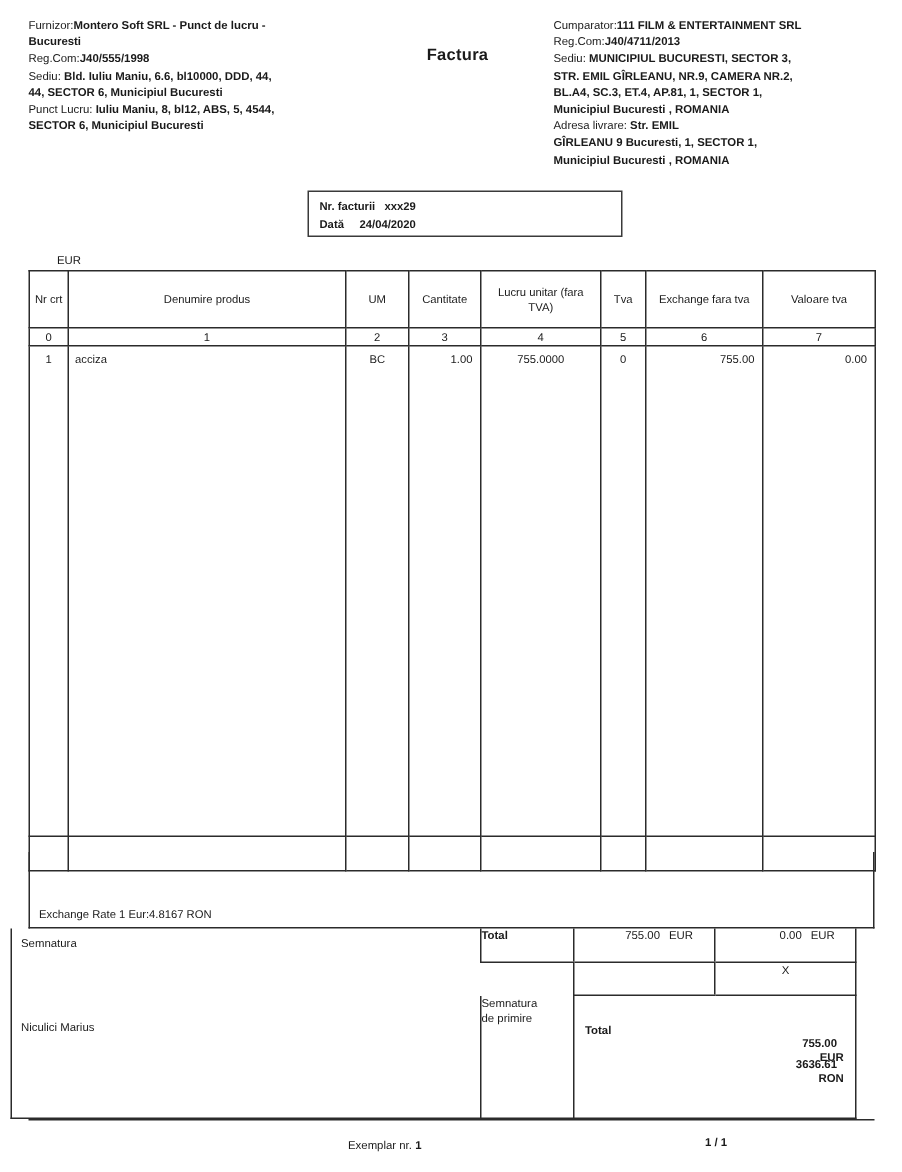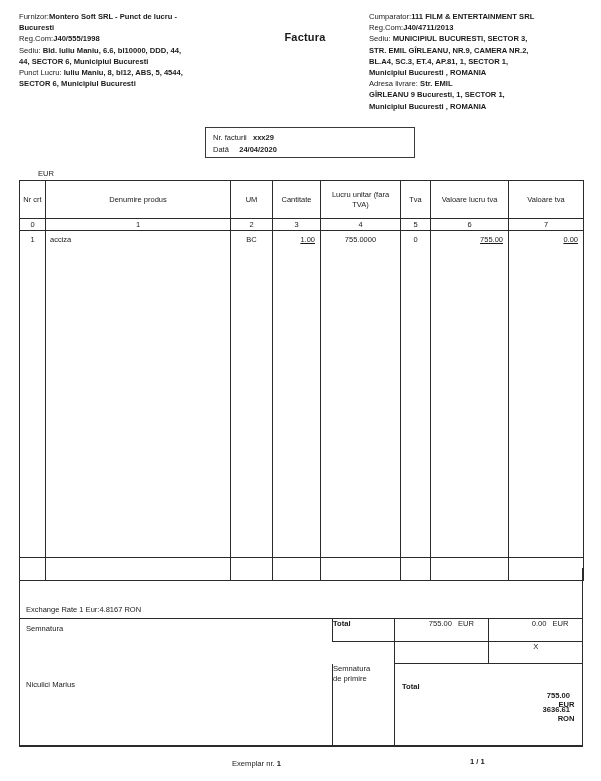--- a/index.html
+++ b/index.html
@@ -52,21 +52,21 @@
     left: 205px;
     top: 127px;
     width: 210px;
     height: 31px;
     border: 1px solid #3a3a3a;
     box-sizing: border-box;
     padding: 4px 0 0 7px;
     line-height: 11.5px;
   }
   #invoice-meta-box .row { white-space: pre; }
-  #invoice-meta-box .k { font-weight: normal; }
+  #invoice-meta-box .k { font-weight: bold; }
   #invoice-meta-box .v { font-weight: bold; }
 
   
   #currency-label {
     position: absolute;
     left: 38px;
     top: 169px;
     font-size: 7.6px;
   }
 
@@ -103,21 +103,21 @@
   #items-table tr.datarow td {
     height: 322px;
     vertical-align: top;
     padding-top: 4px;
   }
   #items-table tr.fillrow td {
     height: 22px;
   }
   .c-left   { text-align: left;  padding-left: 4px !important; }
   .c-center { text-align: center; }
-  .c-right  { text-align: right; padding-right: 5px !important; text-decoration: underline; }
+  .c-right  { text-align: right; padding-right: 5px !important; }
 
   
   #exchange-band {
     position: absolute;
     left: 19px;
     top: 568px;
     width: 564px;
     height: 51px;
     border: 1px solid #2b2b2b;
     border-top: none;
@@ -126,21 +126,21 @@
   #exchange-rate-text {
     position: absolute;
     left: 6px;
     bottom: 4px;
     font-size: 7.5px;
   }
 
   
   #bottom-area {
     position: absolute;
-    left: 19px;
+    left: 7px;
     top: 619px;
     width: 564px;
     height: 127px;
     border: 1px solid #2b2b2b;
     border-top: none;
     box-sizing: border-box;
   }
   #signature-cell {
     position: absolute;
     left: 0; top: 0;
@@ -279,21 +279,21 @@
       <col style="width:75px">
     </colgroup>
     <thead>
       <tr>
         <th>Nr crt</th>
         <th>Denumire produs</th>
         <th>UM</th>
         <th>Cantitate</th>
         <th>Lucru unitar (fara TVA)</th>
         <th>Tva</th>
-        <th>Valoare lucru tva</th>
+        <th>Exchange fara tva</th>
         <th>Valoare tva</th>
       </tr>
     </thead>
     <tbody>
       <tr class="numrow">
         <td>0</td>
         <td>1</td>
         <td>2</td>
         <td>3</td>
         <td>4</td>

